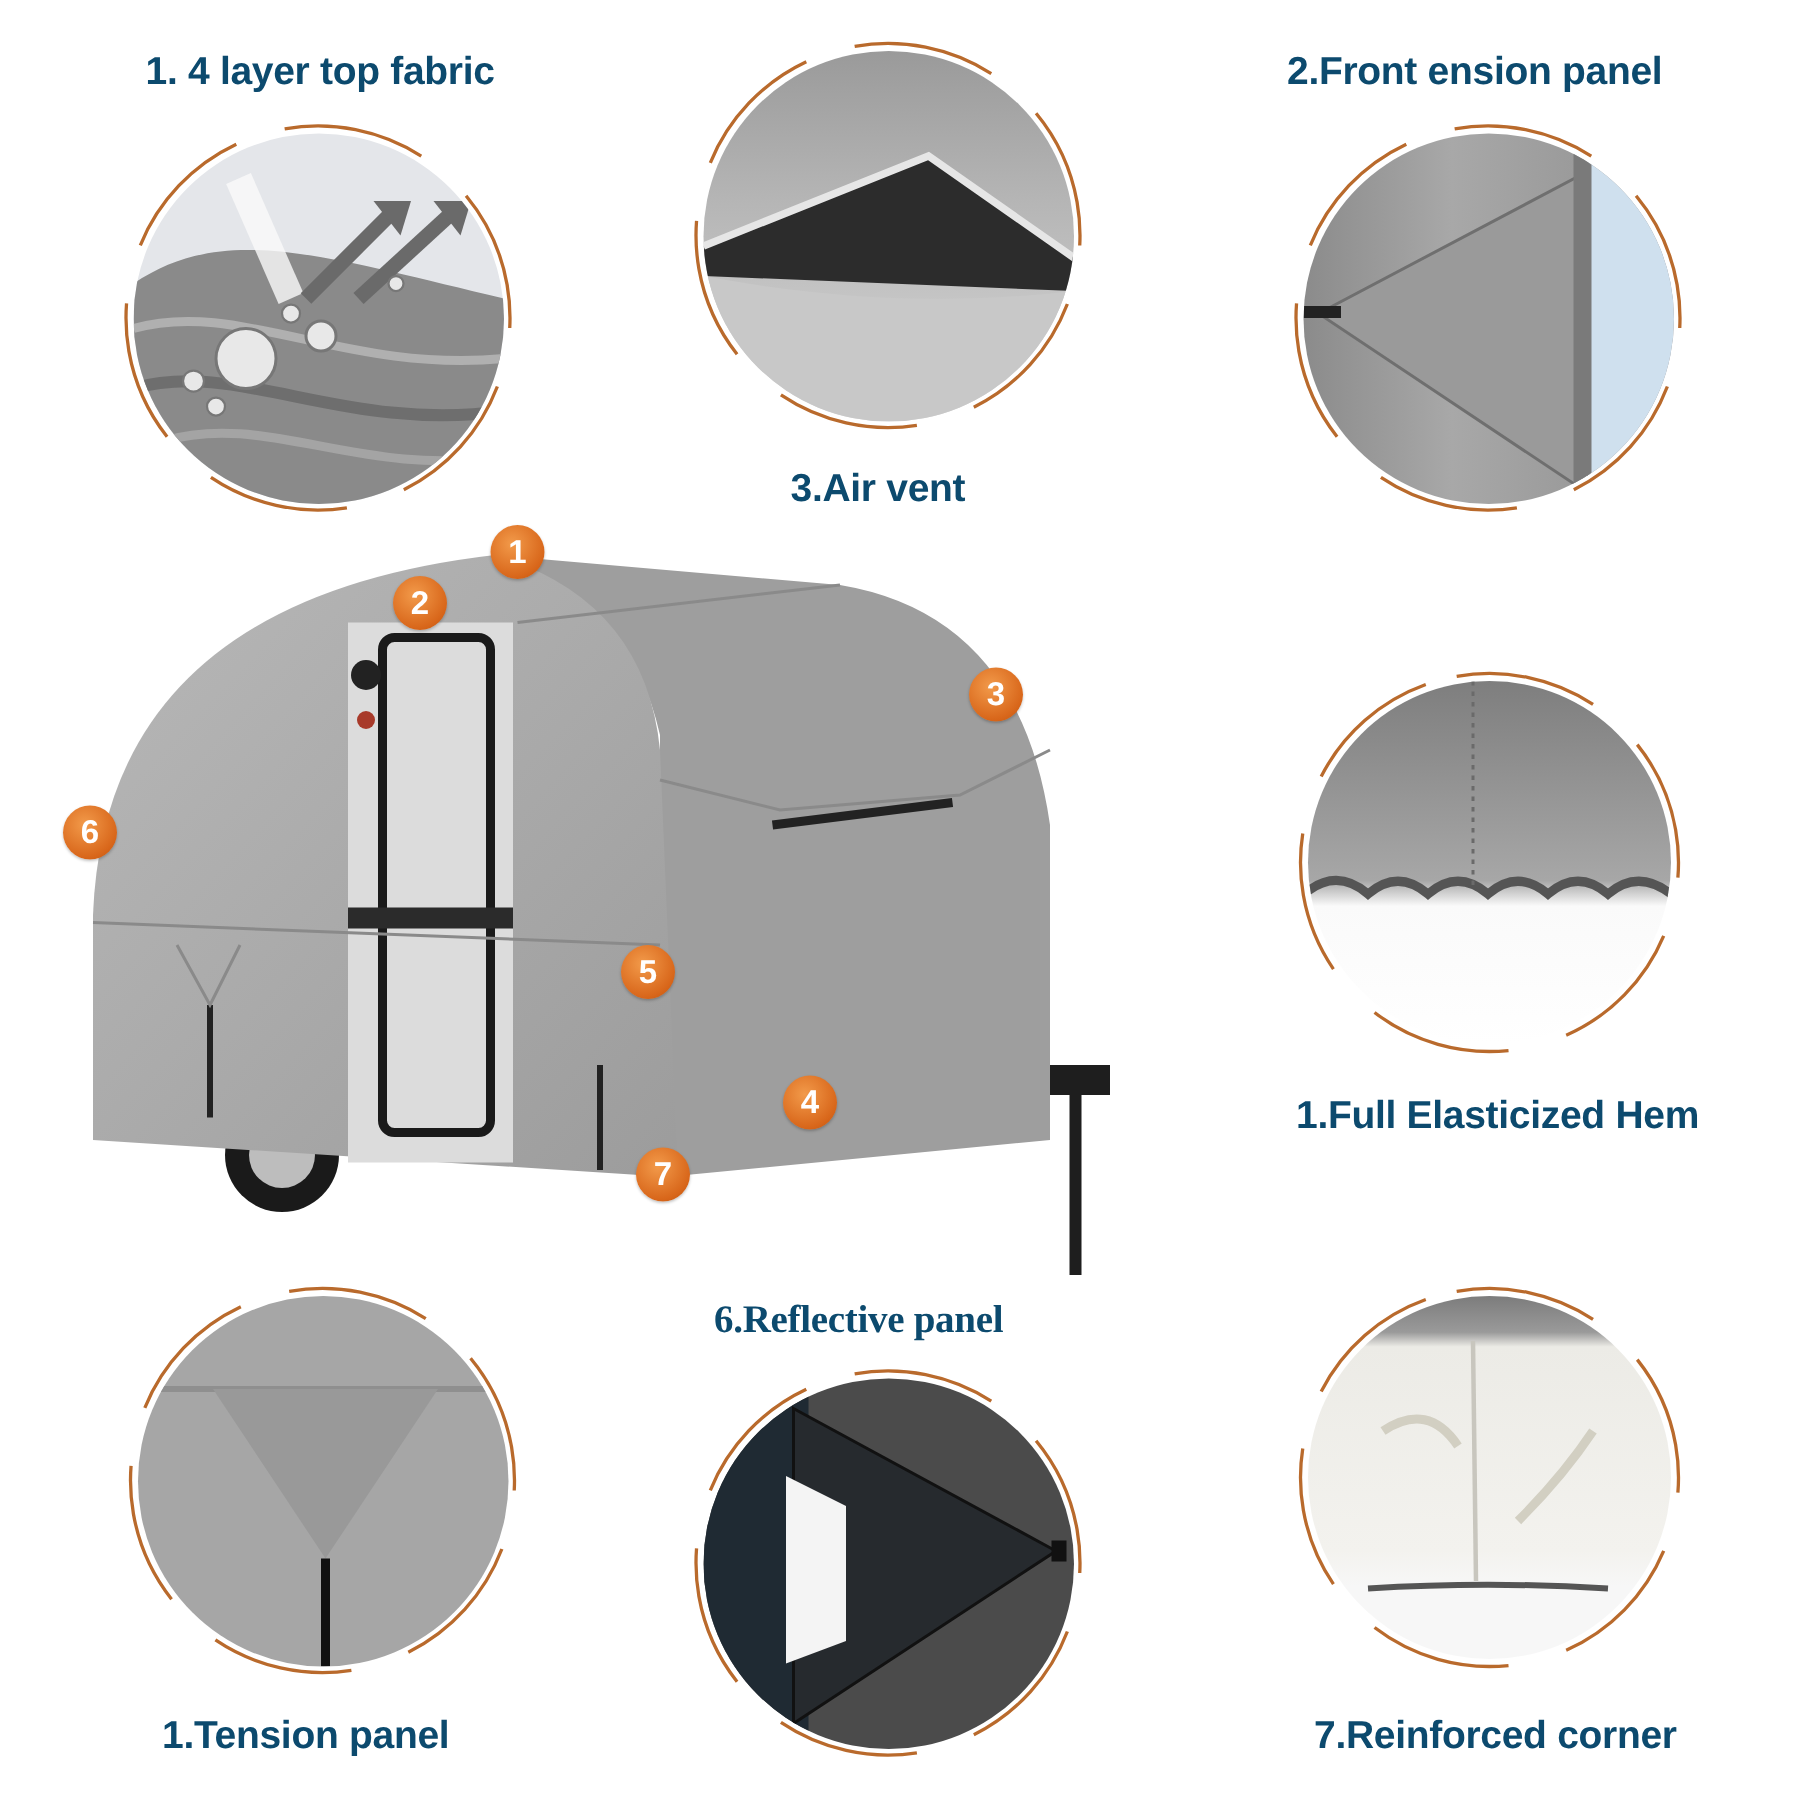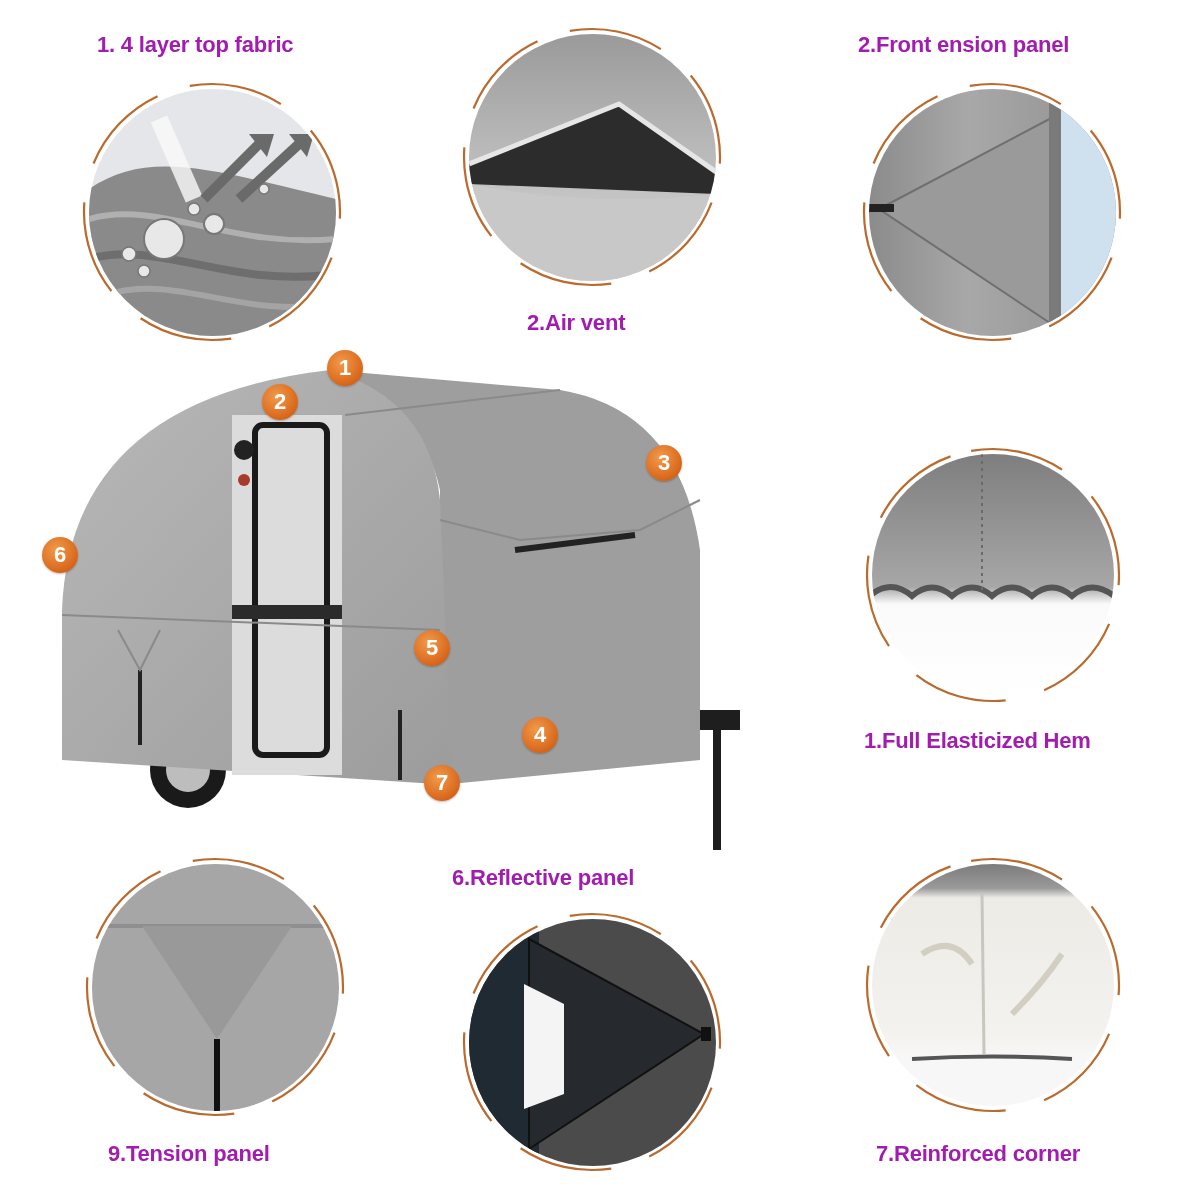--- a/index.html
+++ b/index.html
@@ -1,18 +1,18 @@
 <!DOCTYPE html>
 <html><head>
 <meta charset="utf-8">
 <style>
   html, body { margin:0; padding:0; background:#ffffff; }
   body { width:1200px; height:1200px; position:relative; overflow:hidden;
          font-family:"Liberation Sans", sans-serif; }
-  .label { position:absolute; font-weight:bold; font-size:22px; color:#a21caf; white-space:nowrap; letter-spacing:-0.2px; }
+  .label { position:absolute; font-weight:bold; font-size:26px; color:#0c4a6e; white-space:nowrap; letter-spacing:-0.2px; }
   .feature { position:absolute; }
   .ring { position:absolute; }
   .disc { position:absolute; border-radius:50%; overflow:hidden; }
   .badge { position:absolute; width:36px; height:36px; border-radius:50%;
            background:radial-gradient(circle at 40% 35%, #f29a4a, #d8661a 70%, #b8520e);
            color:#fff; font-weight:bold; font-size:22px; text-align:center; line-height:36px;
            box-shadow:0 1px 2px rgba(0,0,0,0.25); }
   .trailer { position:absolute; left:0; top:340px; width:760px; height:520px; }
 </style>
 </head>
@@ -62,21 +62,21 @@
     <circle cx="137" cy="137" r="128" fill="none" stroke="#b96a2c" stroke-width="2.2" stroke-dasharray="95 40" transform="rotate(-100 137 137)"></circle>
   </svg>
   <div class="disc" style="left:14px; top:14px; width:247px; height:247px; background:linear-gradient(180deg,#9a9a9a 0%,#b5b5b5 40%,#d8d8d8 100%);">
     <svg width="247" height="247" viewBox="0 0 247 247">
       <polygon points="0,130 150,70 250,140 247,160 0,150" fill="#2c2c2c"></polygon>
       <path d="M0 130 L150 70 L250 140" fill="none" stroke="#e6e6e6" stroke-width="5"></path>
       <path d="M0 150 C80 165 160 170 247 160 L247 247 L0 247 Z" fill="#c8c8c8"></path>
     </svg>
   </div>
 </div>
-<div class="label" style="left:527px; top:310px;">2.Air vent</div>
+<div class="label" style="left:527px; top:310px;">3.Air vent</div>
 
 <div class="label" style="left:858px; top:32px;">2.Front ension panel</div>
 <div class="feature" style="left:855px; top:75px; width:275px; height:275px;">
   <svg class="ring" width="275" height="275" viewBox="0 0 275 275">
     <circle cx="137" cy="137" r="128" fill="none" stroke="#b96a2c" stroke-width="2.2" stroke-dasharray="95 40" transform="rotate(-100 137 137)"></circle>
   </svg>
   <div class="disc" style="left:14px; top:14px; width:247px; height:247px; background:linear-gradient(90deg,#8b8b8b,#a8a8a8 40%,#909090);">
     <svg width="247" height="247" viewBox="0 0 247 247">
       <polygon points="10,120 190,25 190,240" fill="#9a9a9a" stroke="#6f6f6f" stroke-width="2"></polygon>
       <rect x="190" y="0" width="57" height="247" fill="#cfe0ee"></rect>
@@ -130,35 +130,35 @@
   </svg>
   <div class="badge" style="left:327px; top:10px;">1</div>
   <div class="badge" style="left:262px; top:44px;">2</div>
   <div class="badge" style="left:646px; top:105px;">3</div>
   <div class="badge" style="left:42px; top:197px;">6</div>
   <div class="badge" style="left:414px; top:290px;">5</div>
   <div class="badge" style="left:522px; top:377px;">4</div>
   <div class="badge" style="left:424px; top:425px;">7</div>
 </div>
 
-<div class="label" style="left:452px; top:865px;">6.Reflective panel</div>
+<div class="label" style="left:476px; top:865px;font-family:Liberation Serif, serif;">6.Reflective panel</div>
 
 <div class="feature" style="left:78px; top:850px; width:275px; height:275px;">
   <svg class="ring" width="275" height="275" viewBox="0 0 275 275">
     <circle cx="137" cy="137" r="128" fill="none" stroke="#b96a2c" stroke-width="2.2" stroke-dasharray="95 40" transform="rotate(-100 137 137)"></circle>
   </svg>
   <div class="disc" style="left:14px; top:14px; width:247px; height:247px; background:#a6a6a6;">
     <svg width="247" height="247" viewBox="0 0 247 247">
       <rect x="0" y="60" width="247" height="4" fill="#8f8f8f"></rect>
       <polygon points="50,62 200,62 125,175" fill="#999"></polygon>
       <path d="M125 175 L125 247" stroke="#111" stroke-width="6"></path>
     </svg>
   </div>
 </div>
-<div class="label" style="left:108px; top:1141px;">9.Tension panel</div>
+<div class="label" style="left:108px; top:1141px;">1.Tension panel</div>
 
 <div class="feature" style="left:455px; top:905px; width:275px; height:275px;">
   <svg class="ring" width="275" height="275" viewBox="0 0 275 275">
     <circle cx="137" cy="137" r="128" fill="none" stroke="#b96a2c" stroke-width="2.2" stroke-dasharray="95 40" transform="rotate(-100 137 137)"></circle>
   </svg>
   <div class="disc" style="left:14px; top:14px; width:247px; height:247px; background:#4b4b4b;">
     <svg width="247" height="247" viewBox="0 0 247 247">
       <rect x="0" y="0" width="70" height="247" fill="#1f2a33"></rect>
       <polygon points="60,20 235,115 60,230" fill="#262a2e" stroke="#111" stroke-width="2"></polygon>
       <polygon points="55,65 95,85 95,175 55,190" fill="#f4f4f4"></polygon>

